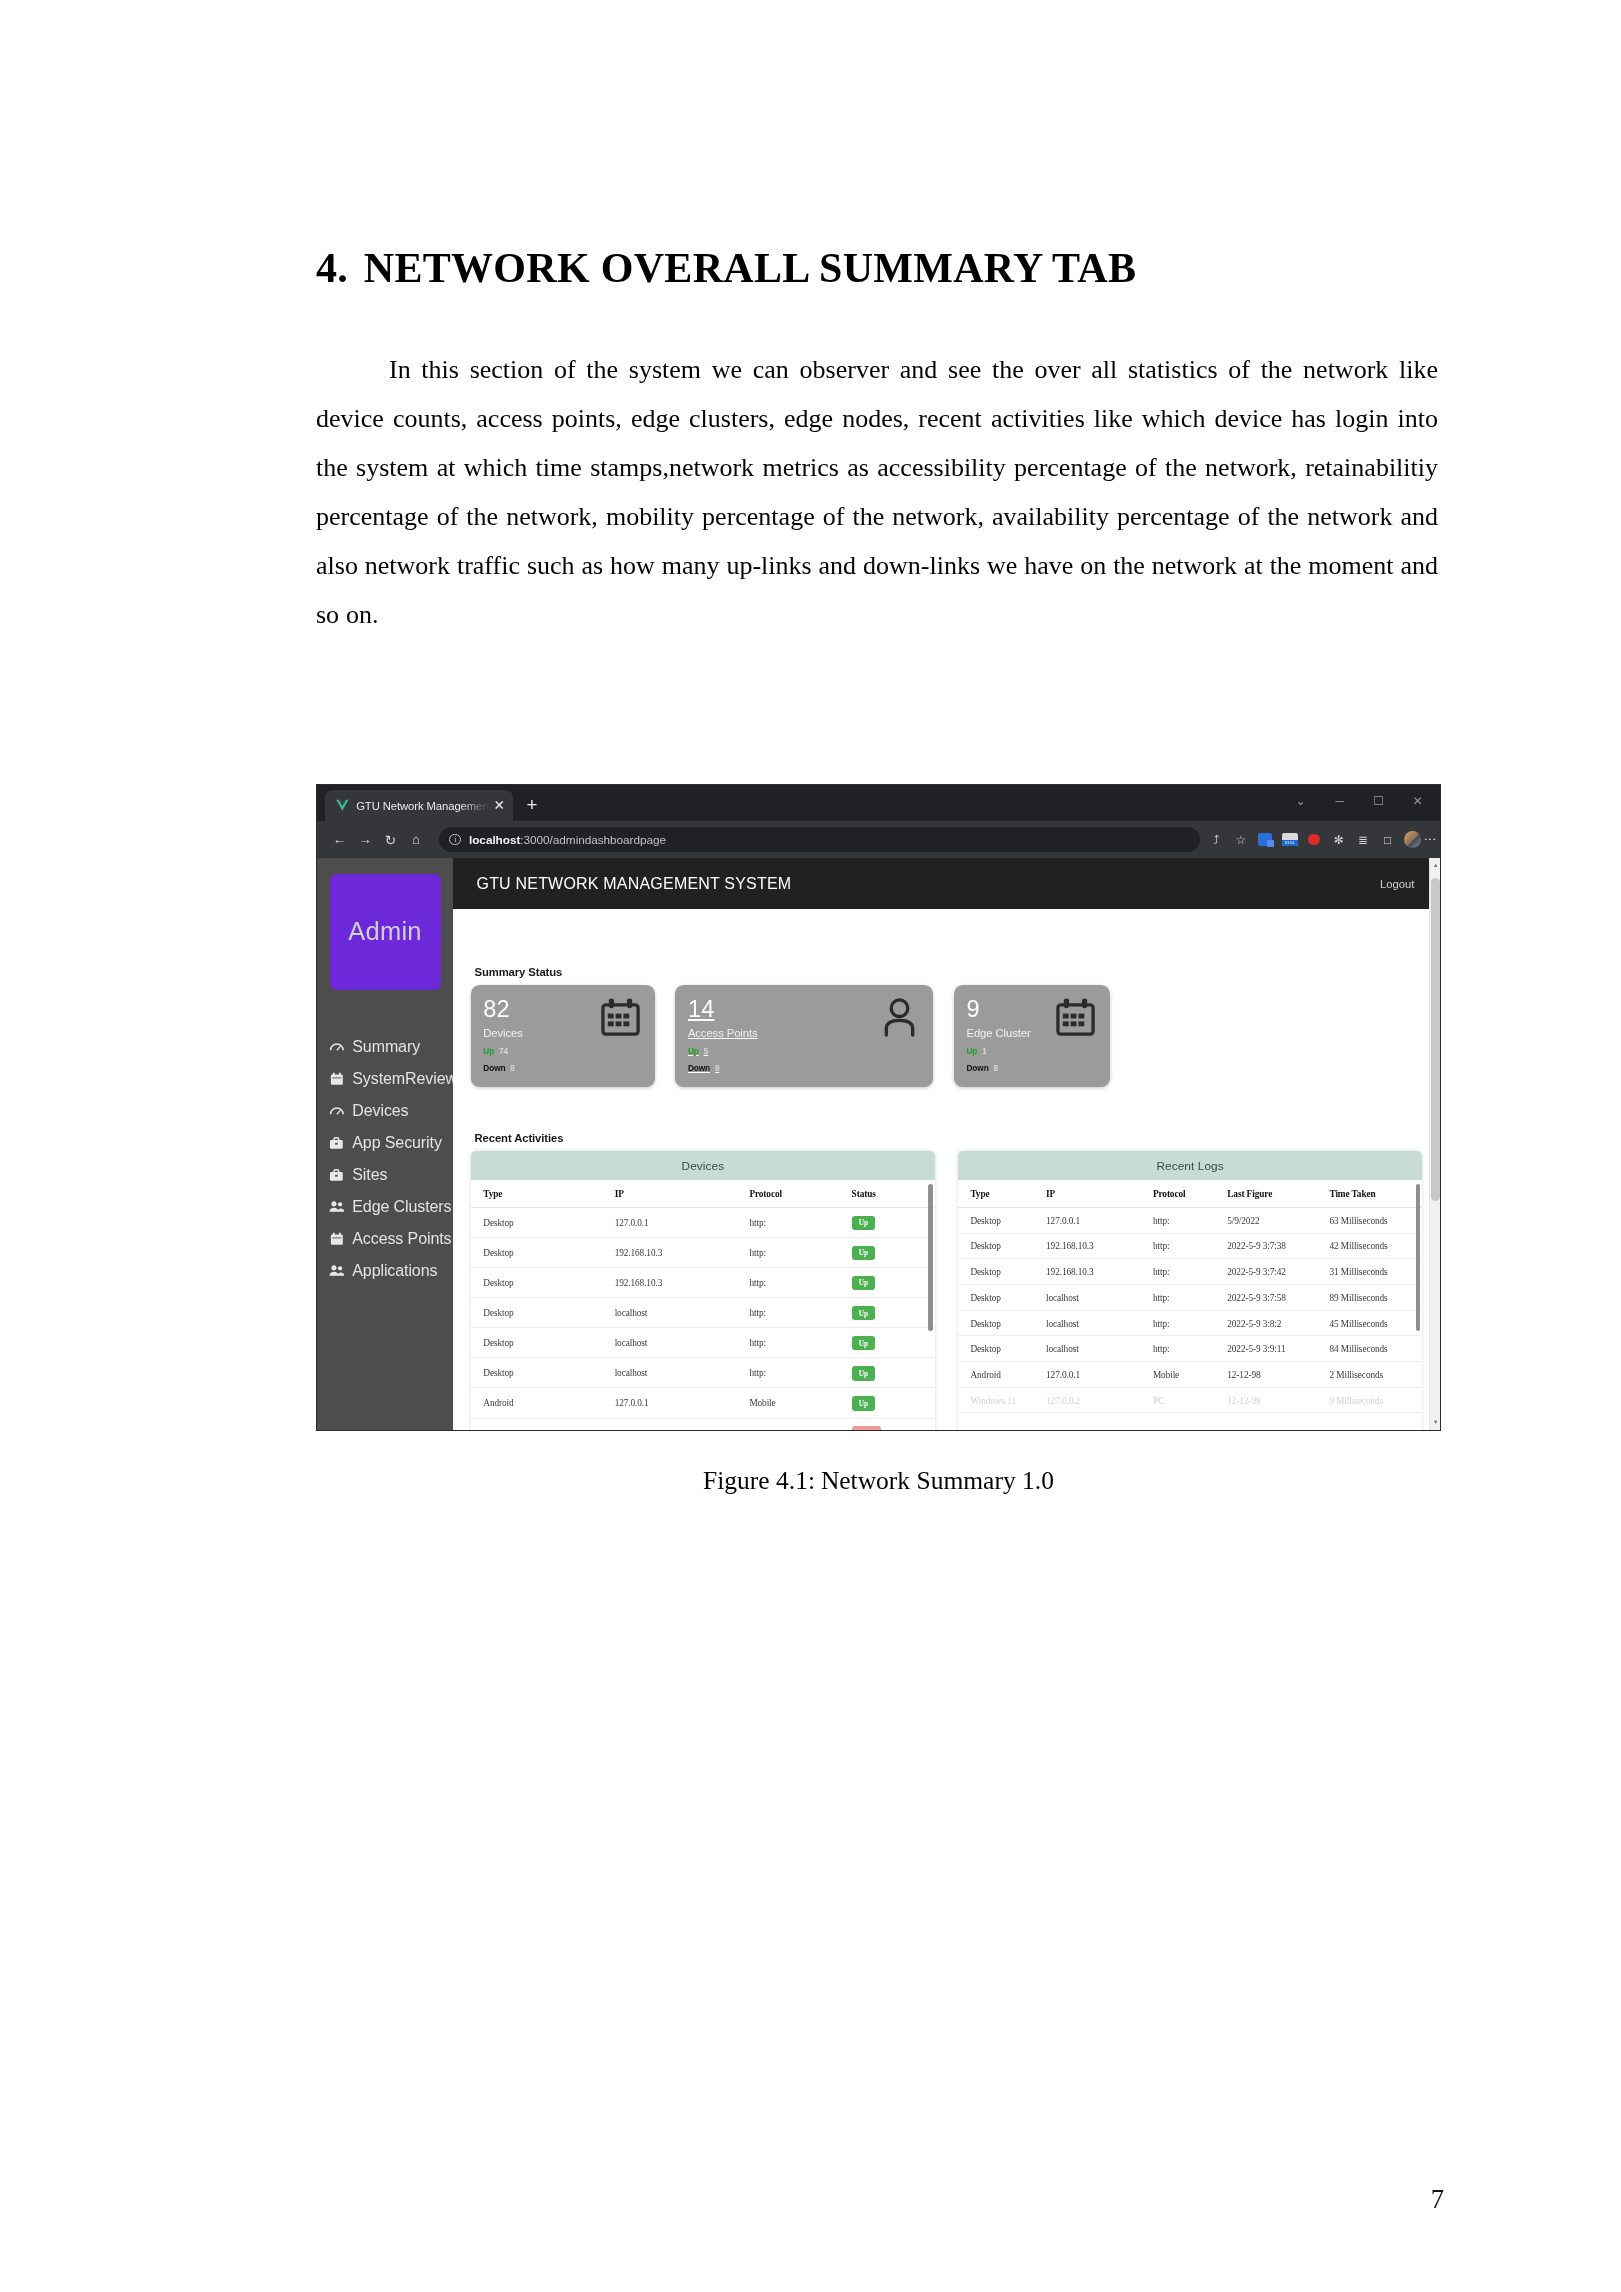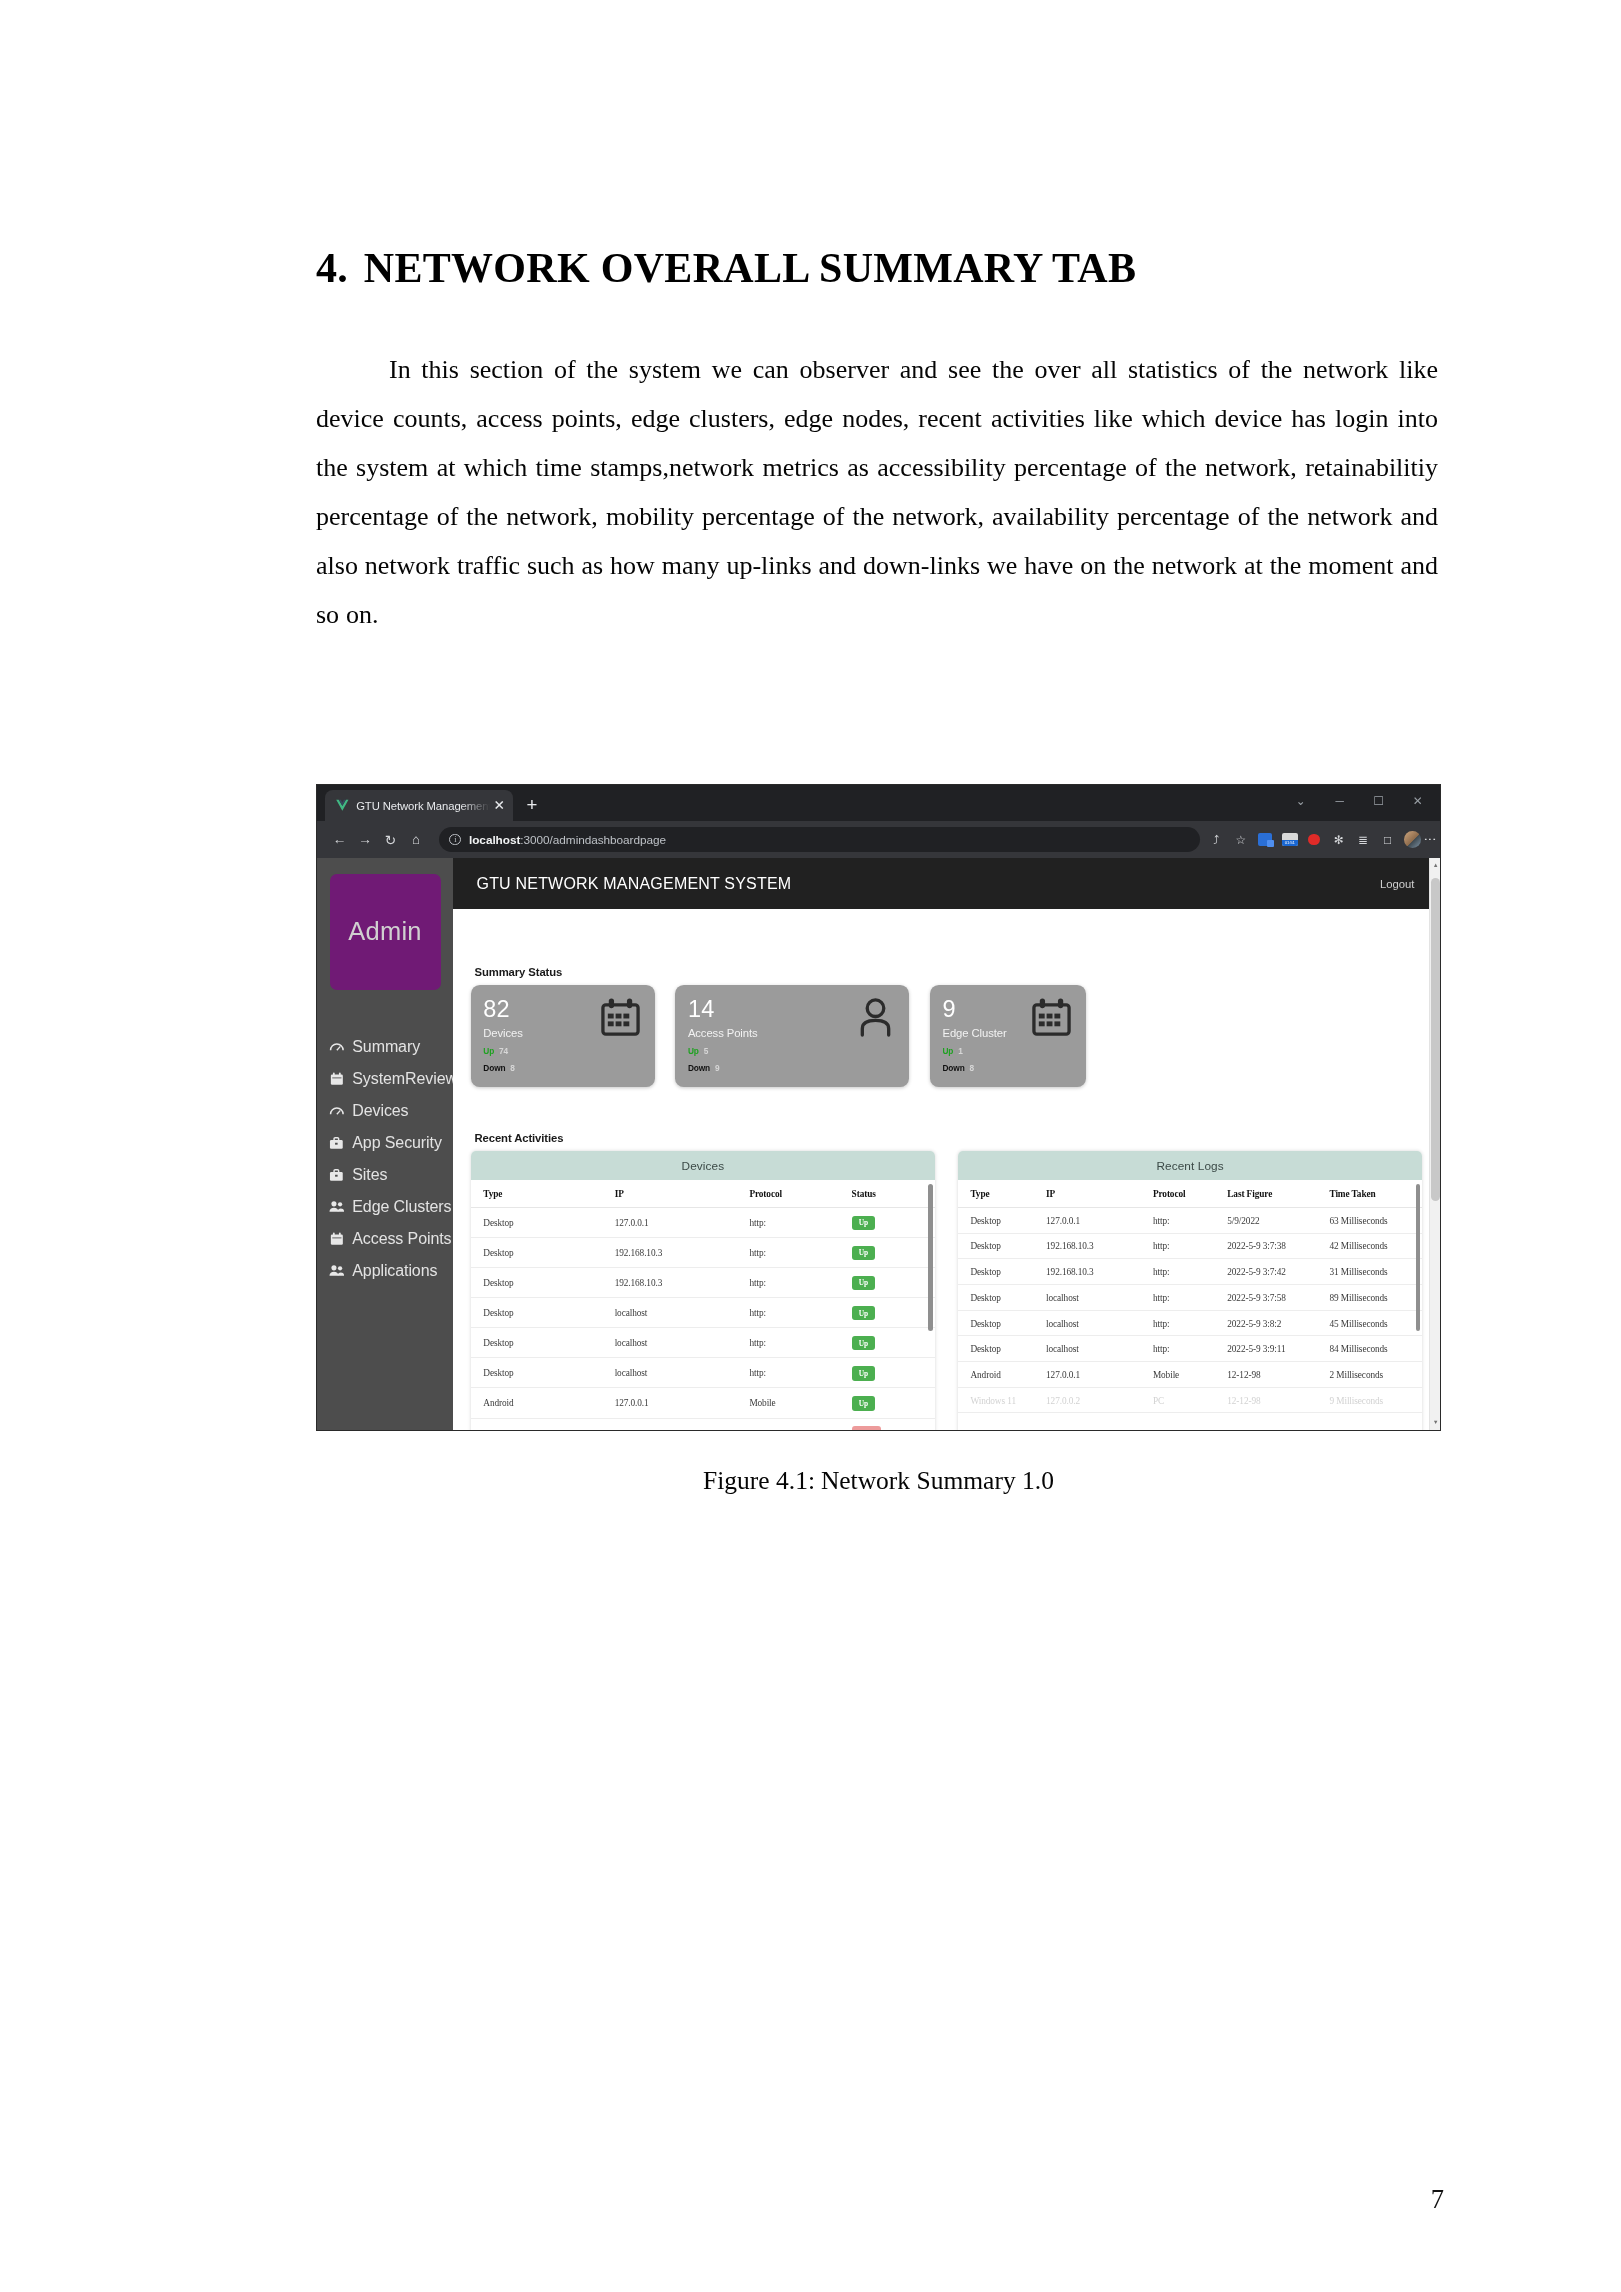--- a/index.html
+++ b/index.html
@@ -228,21 +228,21 @@
     flex: 0 0 136px;
     background: #4d4d4d;
     color: #cfcfcf;
     padding-top: 11.8px;
     position: relative;
   }
   .admin-chip {
     margin: 3.9px auto 0 auto;
     width: 111px;
     height: 116px;
-    background: #701a75;
+    background: #6d28d9;
     border-radius: 6.9px;
     display: flex;
     align-items: center;
     justify-content: center;
     color: #d0d0d0;
     font-size: 25.5px;
     letter-spacing: 0.2px;
   }
   .side-menu { margin-top: 41px; }
   .side-item {
@@ -308,21 +308,21 @@
     background: #9b9b9b;
     border-radius: 8.8px;
     height: 102px;
     position: relative;
     padding: 11.8px 11.8px 7.8px 12.7px;
     box-shadow: 0 1px 3.9px rgba(0,0,0,0.22);
     color: #fff;
     overflow: hidden;
   }
   .card.w1 { width: 184px; }
-  .card.w2 { width: 234px; }
+  .card.w2 { width: 258px; text-decoration: underline; }
   .card.w3 { width: 156px; }
   .card.w4 { width: 234px; }
   .card-value { font-size: 23.5px; line-height: 25.5px; color: #fff; font-weight: 400; letter-spacing: 0.2px; }
   .card-name { font-size: 11.3px; color: #f2f2f2; margin-top: 4.9px; letter-spacing: -0.1px; }
   .card-stat { font-size: 8.3px; font-weight: bold; margin-top: 6.9px; letter-spacing: -0.1px; }
   .card-stat.up { color: #1fa121; }
   .card-stat.down { color: #111; }
   .card-stat .num { color: #d7d7d7; font-weight: bold; margin-left: 4.9px; }
   .card-icon {
     position: absolute;

